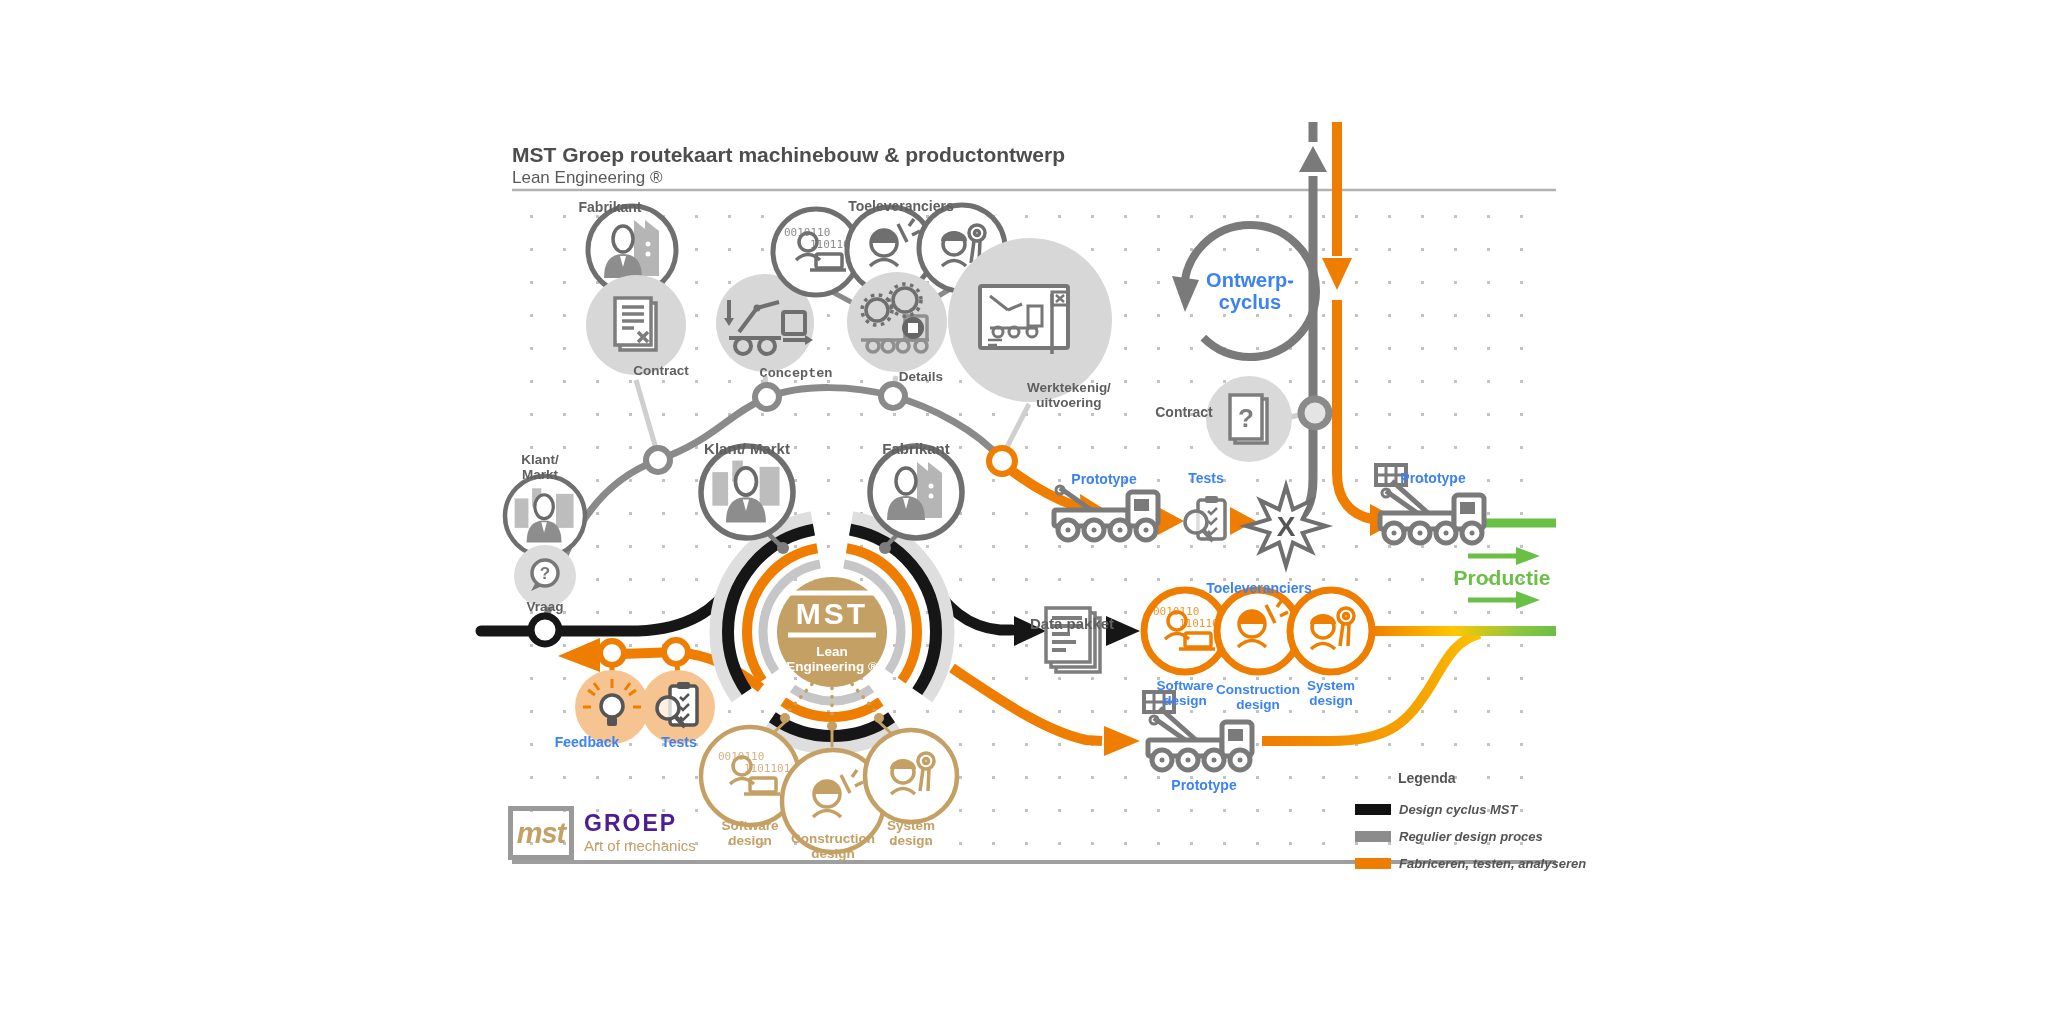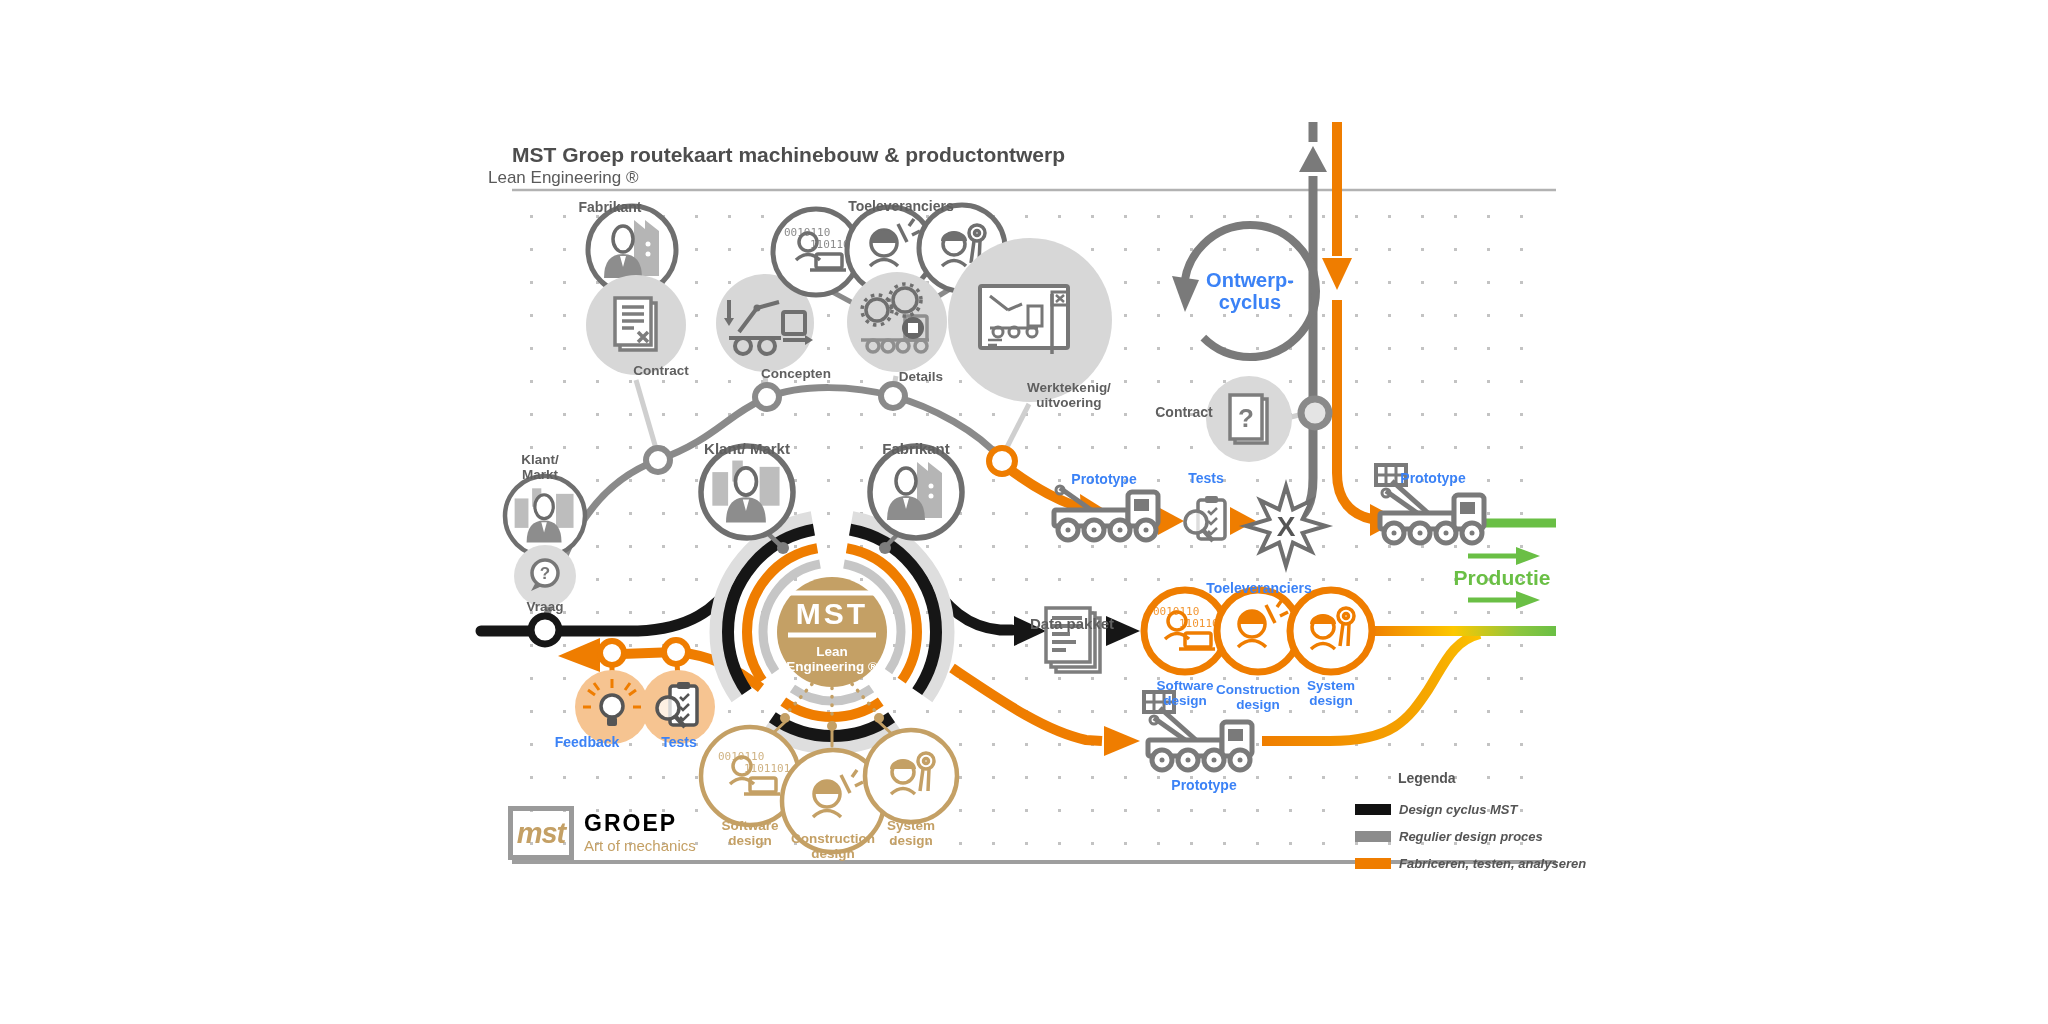--- a/index.html
+++ b/index.html
@@ -9,37 +9,37 @@
         background-image:radial-gradient(#c3c3c3 1.6px,transparent 1.8px);
         background-size:33px 33px;}
   svg.overlay{position:absolute;left:0;top:0;}
   .lbl{position:absolute;transform:translate(-50%,-50%);text-align:center;
        font-weight:bold;color:#5f5f5f;font-size:14px;line-height:1.12;white-space:nowrap;}
   .lbl.wrap{white-space:normal;}
   .lbl.orange{color:#3b82f6;}
   .lbl.tan{color:#c4a065;}
   .lbl.green{color:#6abf45;font-size:21px;}
   .title{position:absolute;left:512px;top:143px;font-size:21px;font-weight:bold;color:#4d4d4d;}
-  .subtitle{position:absolute;left:488px;top:168px;font-size:17px;color:#5a5a5a;}
+  .subtitle{position:absolute;left:512px;top:168px;font-size:17px;color:#5a5a5a;}
   .mst-core{position:absolute;left:832px;top:632px;transform:translate(-50%,-50%);
             text-align:center;color:#fff;width:130px;}
   .mst-logo{display:inline-block;border-top:5px solid #fff;border-bottom:5px solid #fff;
             padding:1px 8px 2px;font-size:30px;font-weight:bold;letter-spacing:3px;margin-bottom:6px;}
   .mst-lean{font-size:13.5px;font-weight:bold;}
   .legend{position:absolute;left:1355px;top:770px;}
   .legend .lg-title{font-size:14px;font-weight:bold;color:#555;margin-left:43px;margin-bottom:16px;}
   .legend .row{display:flex;align-items:center;margin-bottom:12px;font-style:italic;}
   .legend .sw{width:36px;height:11px;margin-right:8px;flex:none;}
   .legend .lt{font-size:13px;font-weight:bold;color:#555;white-space:nowrap;}
   .logo{position:absolute;left:508px;top:806px;display:flex;align-items:center;}
   .logo .mark{width:56px;height:44px;border:5px solid #9a9a9a;display:flex;align-items:center;
               justify-content:center;font-size:29px;font-weight:bold;color:#c4a065;
               font-style:italic;letter-spacing:-1px;}
   .logo .txt{margin-left:10px;}
-  .logo .groep{font-size:23px;font-weight:bold;color:#000000;letter-spacing:2px;line-height:1;}
+  .logo .groep{font-size:23px;font-weight:bold;color:#4c1d95;letter-spacing:2px;line-height:1;}
   .logo .tag{font-size:15px;font-weight:normal;color:#c4a065;margin-top:2px;}
 </style>
 </head>
 <body>
 
 <div id="stage">
 
   <div class="dots"></div>
 
   <svg class="overlay" width="2048" height="1024" viewBox="0 0 2048 1024">
@@ -419,21 +419,21 @@
       <circle cx="1315" cy="413" r="14" fill="#e4e4e4" stroke="#8a8a8a" stroke-width="7"></circle>
     </g>
   </svg>
 
   <div class="title">MST Groep routekaart machinebouw &amp; productontwerp</div>
   <div class="subtitle">Lean Engineering ®</div>
 
   <div class="lbl" style="left:610px;top:208px;">Fabrikant</div>
   <div class="lbl" style="left:901px;top:207px;">Toeleveranciers</div>
   <div class="lbl" style="left:661px;top:371px;font-size:13.5px;">Contract</div>
-  <div class="lbl" style="left:796px;top:374px;font-size:13.5px;">Concepten</div>
+  <div class="lbl" style="left:796px;top:374px;font-size:13.5px;font-family:Liberation Mono, monospace;">Concepten</div>
   <div class="lbl" style="left:921px;top:377px;font-size:13.5px;">Details</div>
   <div class="lbl wrap" style="left:1069px;top:395px;width:120px;font-size:13.5px;">Werktekenig/ uitvoering</div>
 
   <div class="lbl orange" style="left:1250px;top:291px;font-size:20px;">
     <div>Ontwerp-</div>
     <div>cyclus</div>
   </div>
   <div class="lbl" style="left:1184px;top:413px;">Contract</div>
 
   <div class="lbl wrap" style="left:540px;top:467px;width:62px;font-size:13.5px;">Klant/ Markt</div>

